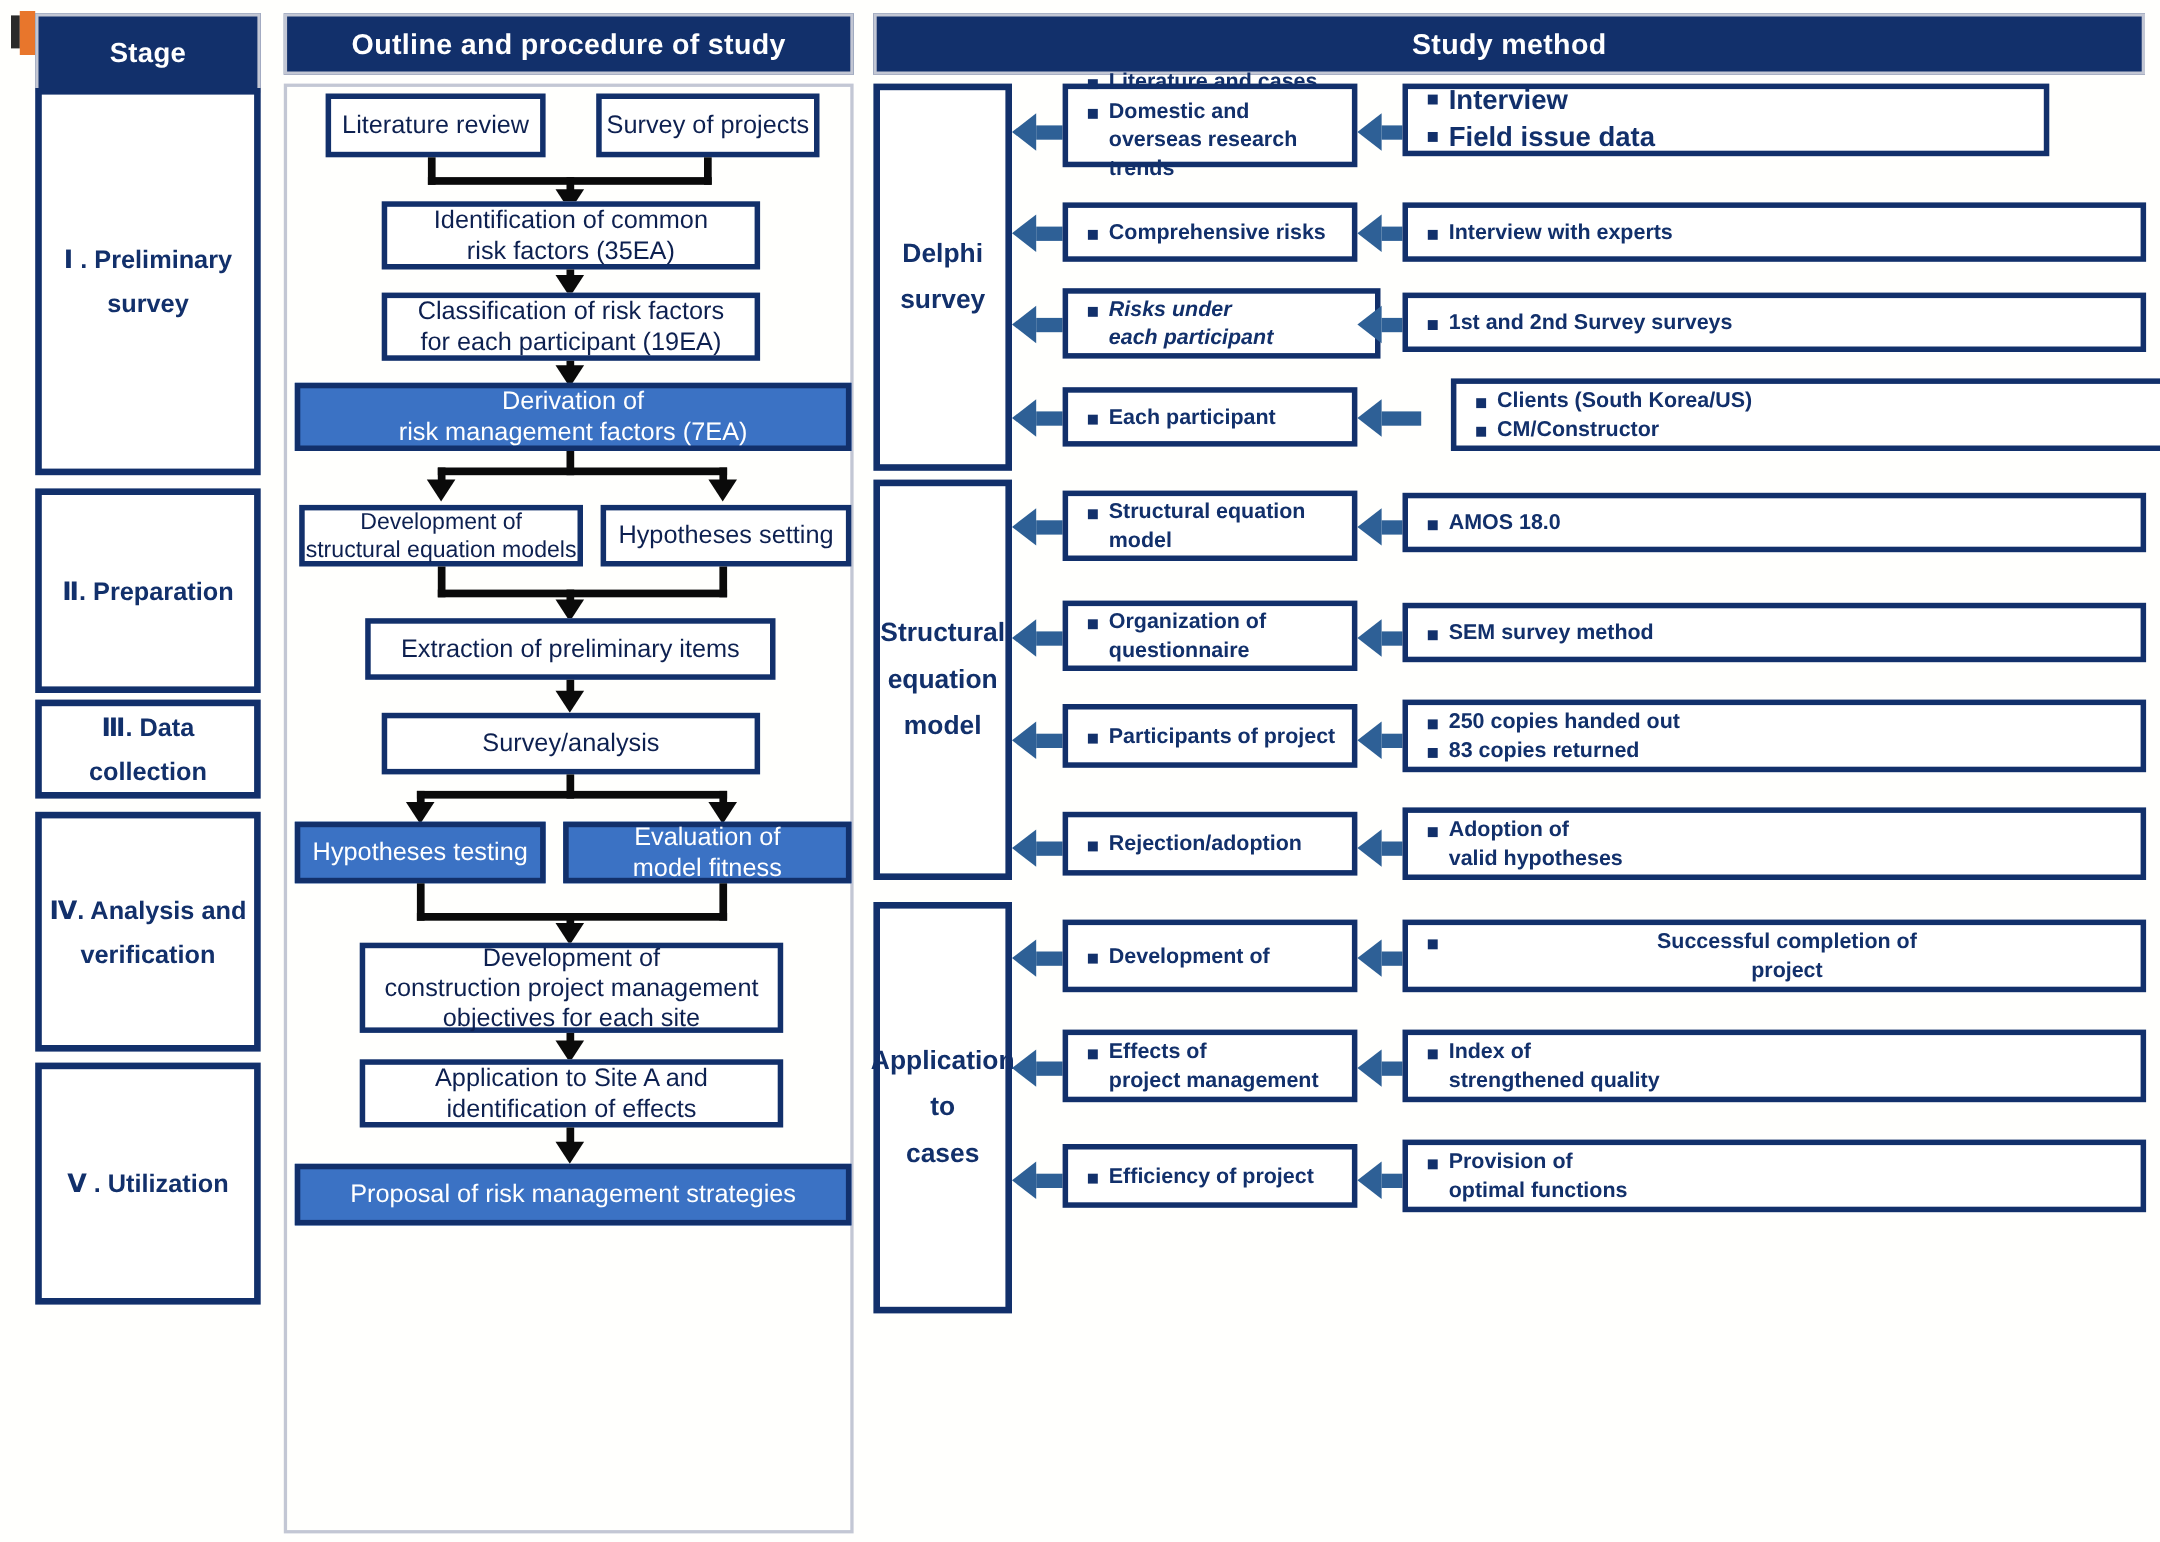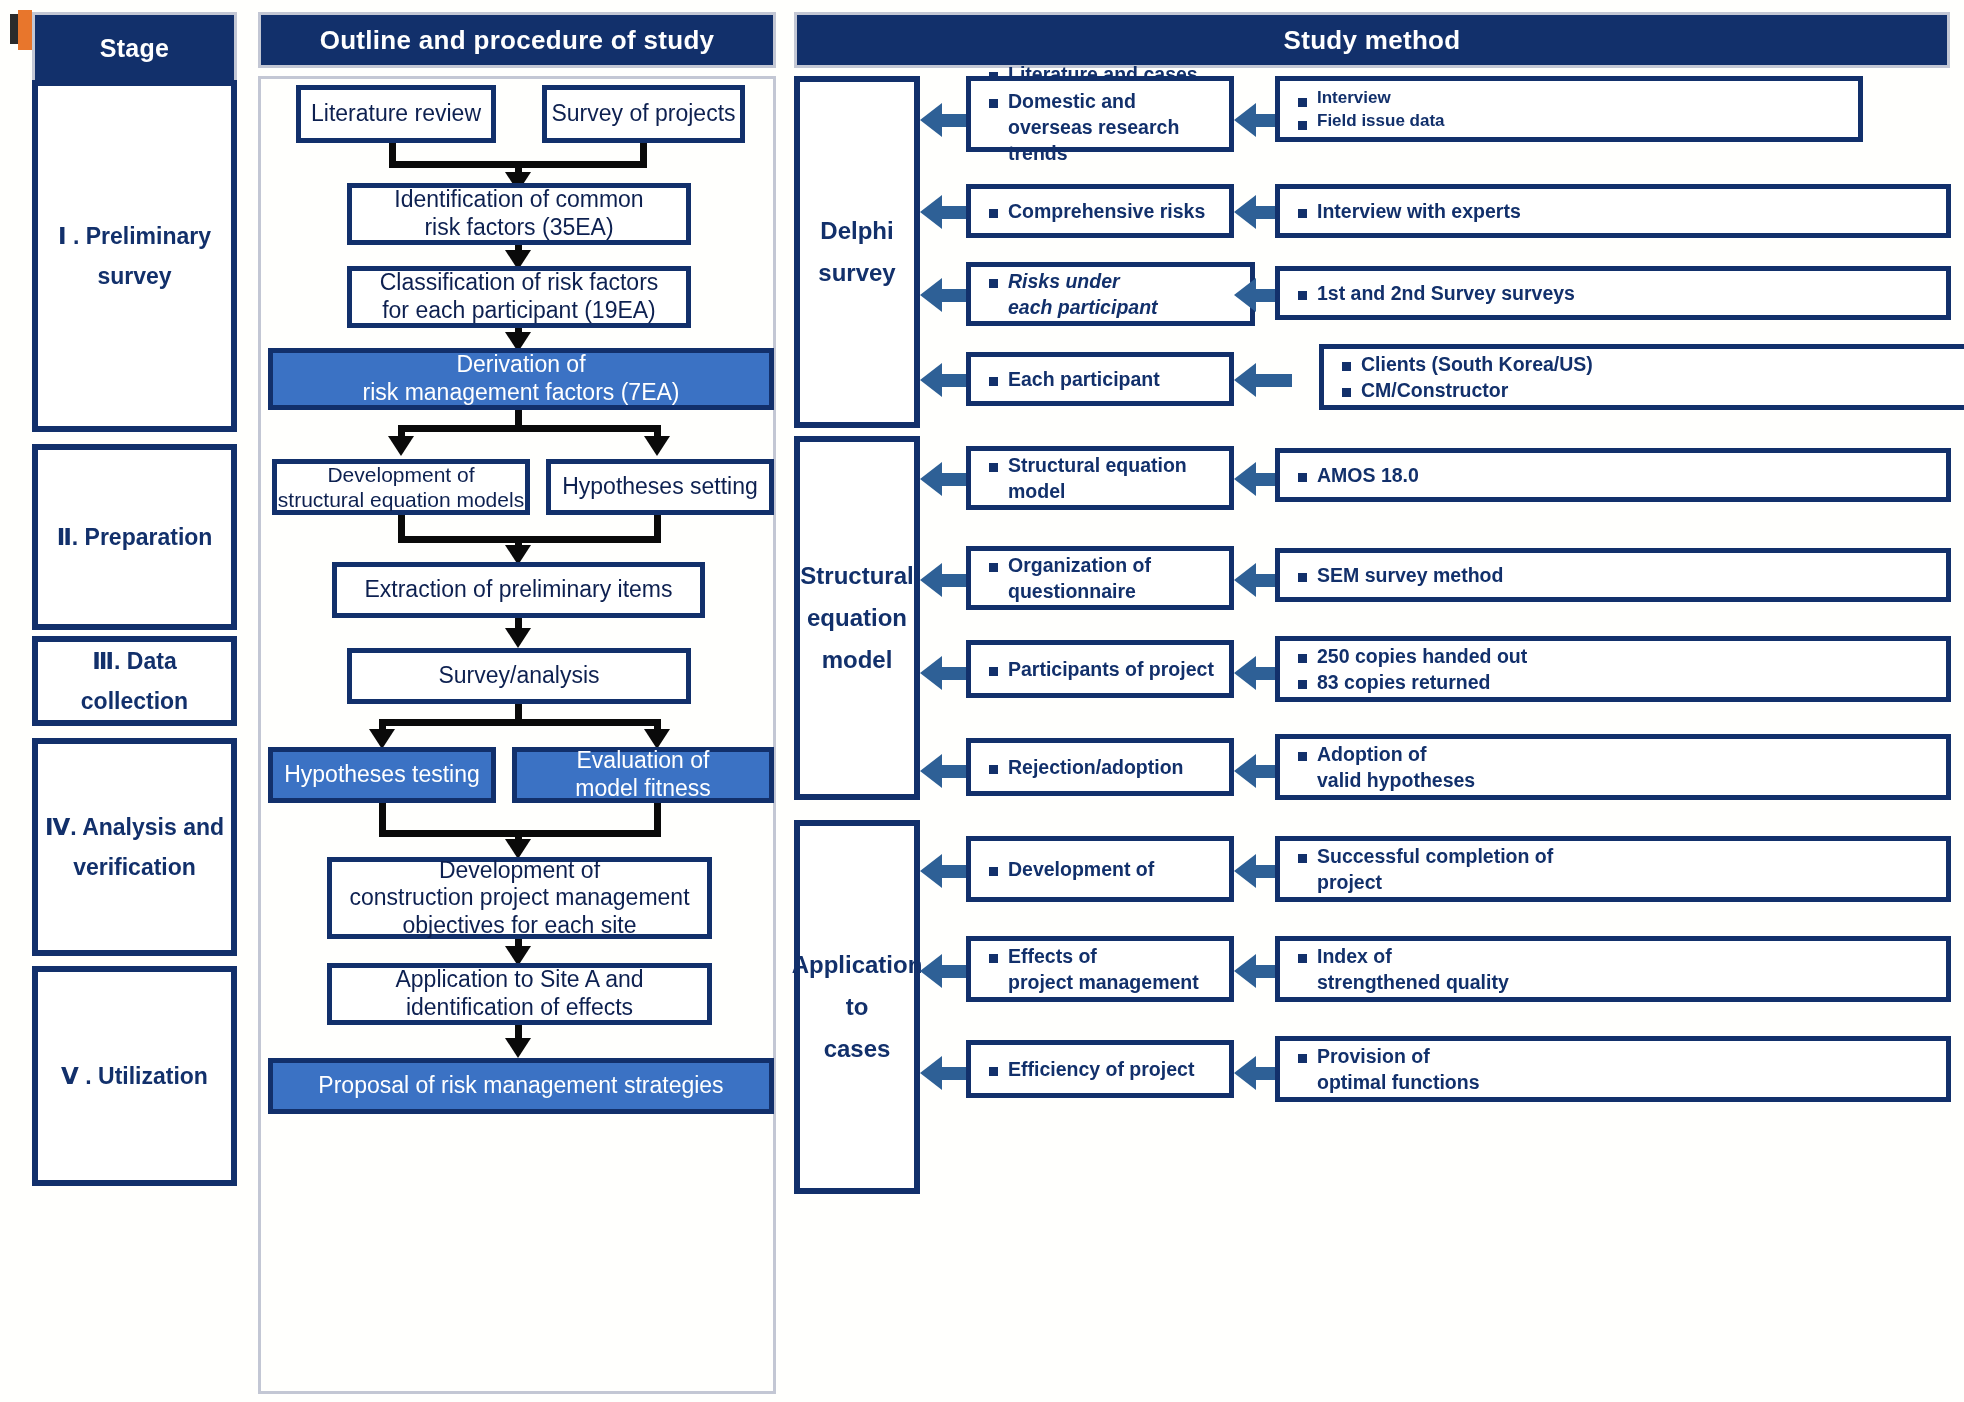--- a/index.html
+++ b/index.html
@@ -250,21 +250,21 @@
     </div>
   <div class="li">
       <div class="sq" style="visibility:hidden;"></div>
       <div class="tx">overseas research trends</div>
     </div>
 </div>
 <div class="abs larrow" style="left:1234px;top:103px;">
   <div class="head"></div>
   <div class="shaft" style="width:36px;"></div>
 </div>
-<div class="abs bbox" style="left:1275px;top:76px;width:588px;height:66px;font-size:17px;justify-content:space-between;">
+<div class="abs bbox" style="left:1275px;top:76px;width:588px;height:66px;font-size:25px;">
   <div class="li">
       <div class="sq"></div>
       <div class="tx">Interview</div>
     </div>
   <div class="li">
       <div class="sq"></div>
       <div class="tx">Field issue data</div>
     </div>
 </div>
 
@@ -446,21 +446,21 @@
 <div class="abs bbox" style="left:966px;top:836px;width:268px;height:66px;font-size:19.5px;">
   <div class="li">
       <div class="sq"></div>
       <div class="tx">Development of</div>
     </div>
 </div>
 <div class="abs larrow" style="left:1234px;top:854px;">
   <div class="head"></div>
   <div class="shaft" style="width:36px;"></div>
 </div>
-<div class="abs bbox" style="left:1275px;top:836px;width:676px;height:66px;font-size:19.5px;">
+<div class="abs bbox" style="left:1275px;top:836px;width:676px;height:66px;font-size:19.5px;text-align:center;">
   <div class="li">
       <div class="sq"></div>
       <div class="tx">Successful completion of</div>
     </div>
   <div class="li">
       <div class="sq" style="visibility:hidden;"></div>
       <div class="tx">project</div>
     </div>
 </div>
 

